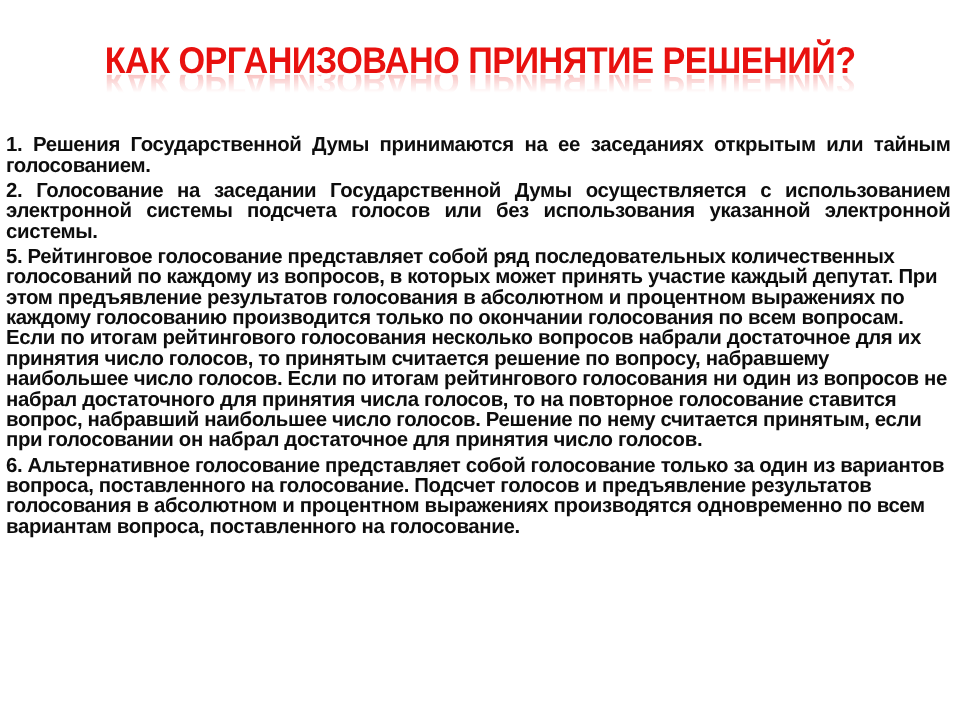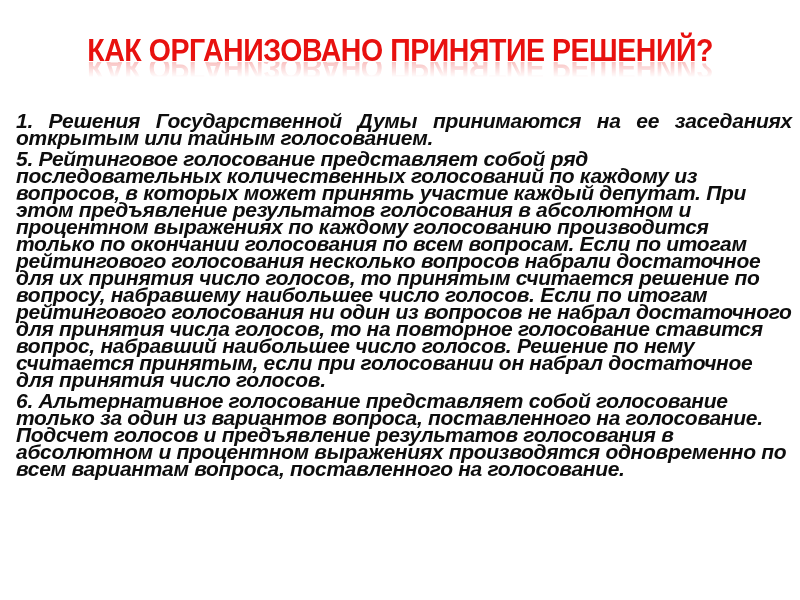--- a/index.html
+++ b/index.html
@@ -46,27 +46,26 @@
     height: 22px;
     overflow: hidden;
     transform: scaleY(-1) scaleX(0.92);
     transform-origin: center top;
     opacity: 0.30;
     filter: blur(0.4px);
     -webkit-mask-image: linear-gradient(to top, rgba(0,0,0,0.85) 0%, rgba(0,0,0,0) 70%);
             mask-image: linear-gradient(to top, rgba(0,0,0,0.85) 0%, rgba(0,0,0,0) 70%);
   }
   .content {
-    margin: 6px 8px 0 16px;
+    margin: 6px 8px 0 5px;
     color: var(--text-color, #0d0d0d);
     font-weight: 700;
-    font-size: 21px;
+    font-size: 17px;
     line-height: 17px;
     letter-spacing: -0.3px;
-    font-style: italic;
   }
   .para {
     margin: 0 0 4px 0;
     text-align: left;
   }
   .para.justify {
     text-align: justify;
   }
 </style>
 </head>
@@ -74,17 +73,18 @@
 
 <div class="slide">
 
   <header class="title-wrap">
     <h1 class="title">КАК ОРГАНИЗОВАНО ПРИНЯТИЕ РЕШЕНИЙ?</h1>
     <div class="title-reflection" aria-hidden="true">КАК ОРГАНИЗОВАНО ПРИНЯТИЕ РЕШЕНИЙ?</div>
   </header>
 
   <main class="content">
     <p class="para justify">1. Решения Государственной Думы принимаются на ее заседаниях открытым или тайным голосованием.</p>
+    <p class="para justify">2. Голосование на заседании Государственной Думы осуществляется с использованием электронной системы подсчета голосов или без использования указанной электронной системы.</p>
     <p class="para">5. Рейтинговое голосование представляет собой ряд последовательных количественных голосований по каждому из вопросов, в которых может принять участие каждый депутат. При этом предъявление результатов голосования в абсолютном и процентном выражениях по каждому голосованию производится только по окончании голосования по всем вопросам. Если по итогам рейтингового голосования несколько вопросов набрали достаточное для их принятия число голосов, то принятым считается решение по вопросу, набравшему наибольшее число голосов. Если по итогам рейтингового голосования ни один из вопросов не набрал достаточного для принятия числа голосов, то на повторное голосование ставится вопрос, набравший наибольшее число голосов. Решение по нему считается принятым, если при голосовании он набрал достаточное для принятия число голосов.</p>
     <p class="para">6. Альтернативное голосование представляет собой голосование только за один из вариантов вопроса, поставленного на голосование. Подсчет голосов и предъявление результатов голосования в абсолютном и процентном выражениях производятся одновременно по всем вариантам вопроса, поставленного на голосование.</p>
   </main>
 
 </div>
 
 </body></html>

